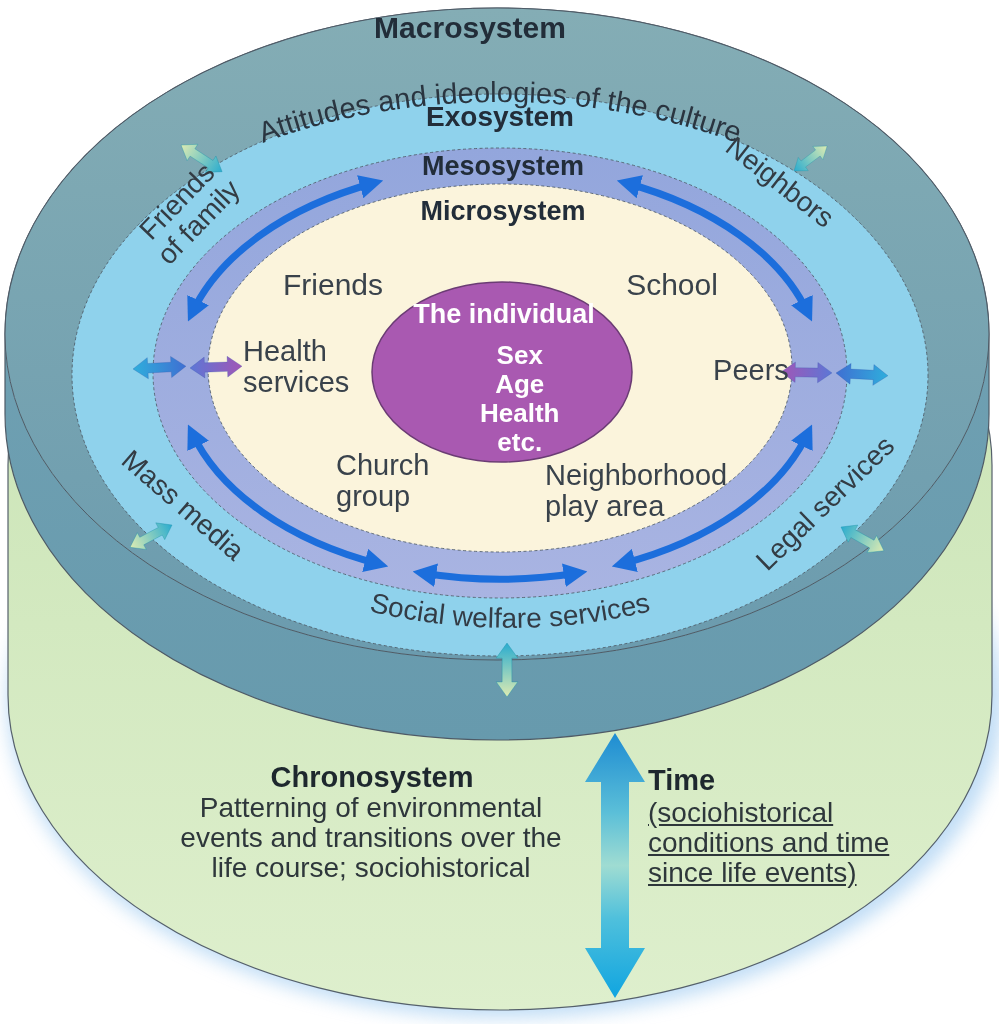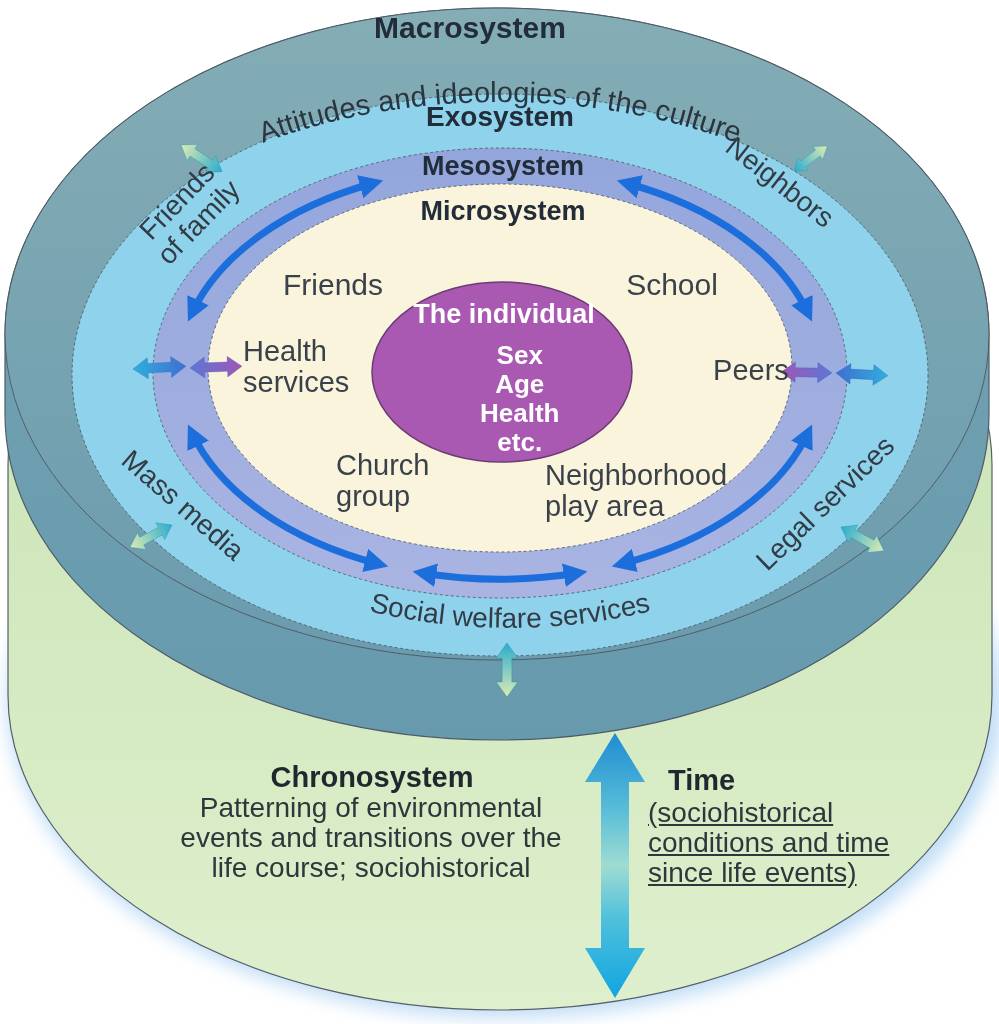--- a/index.html
+++ b/index.html
@@ -167,20 +167,20 @@
      transform:translate(-50%,-50%) rotate(-44deg);">Legal services</div>
 
 <div class="lbl ctr bold" style="left:372px;top:777px;font-size:29px;color:#1E282E;">Chronosystem</div>
 <div class="lbl center-text" style="left:371px;top:793px;transform:translateX(-50%);
      font-size:28px;line-height:30px;color:#2E373B;">
   <div>Patterning of environmental</div>
   <div>events and transitions over the</div>
   <div>life course; sociohistorical</div>
 </div>
 
-<div class="lbl bold" style="left:648px;top:765px;font-size:29px;color:#1E282E;margin-left:20px;">Time</div>
+<div class="lbl bold" style="left:648px;top:765px;font-size:29px;color:#1E282E;">Time</div>
 <div class="lbl" style="left:648px;top:798px;font-size:28px;line-height:30px;color:#2E373B;text-decoration:underline;">
   <div>(sociohistorical</div>
   <div>conditions and time</div>
   <div>since life events)</div>
 </div>
 
 </div>
 
 </body></html>

